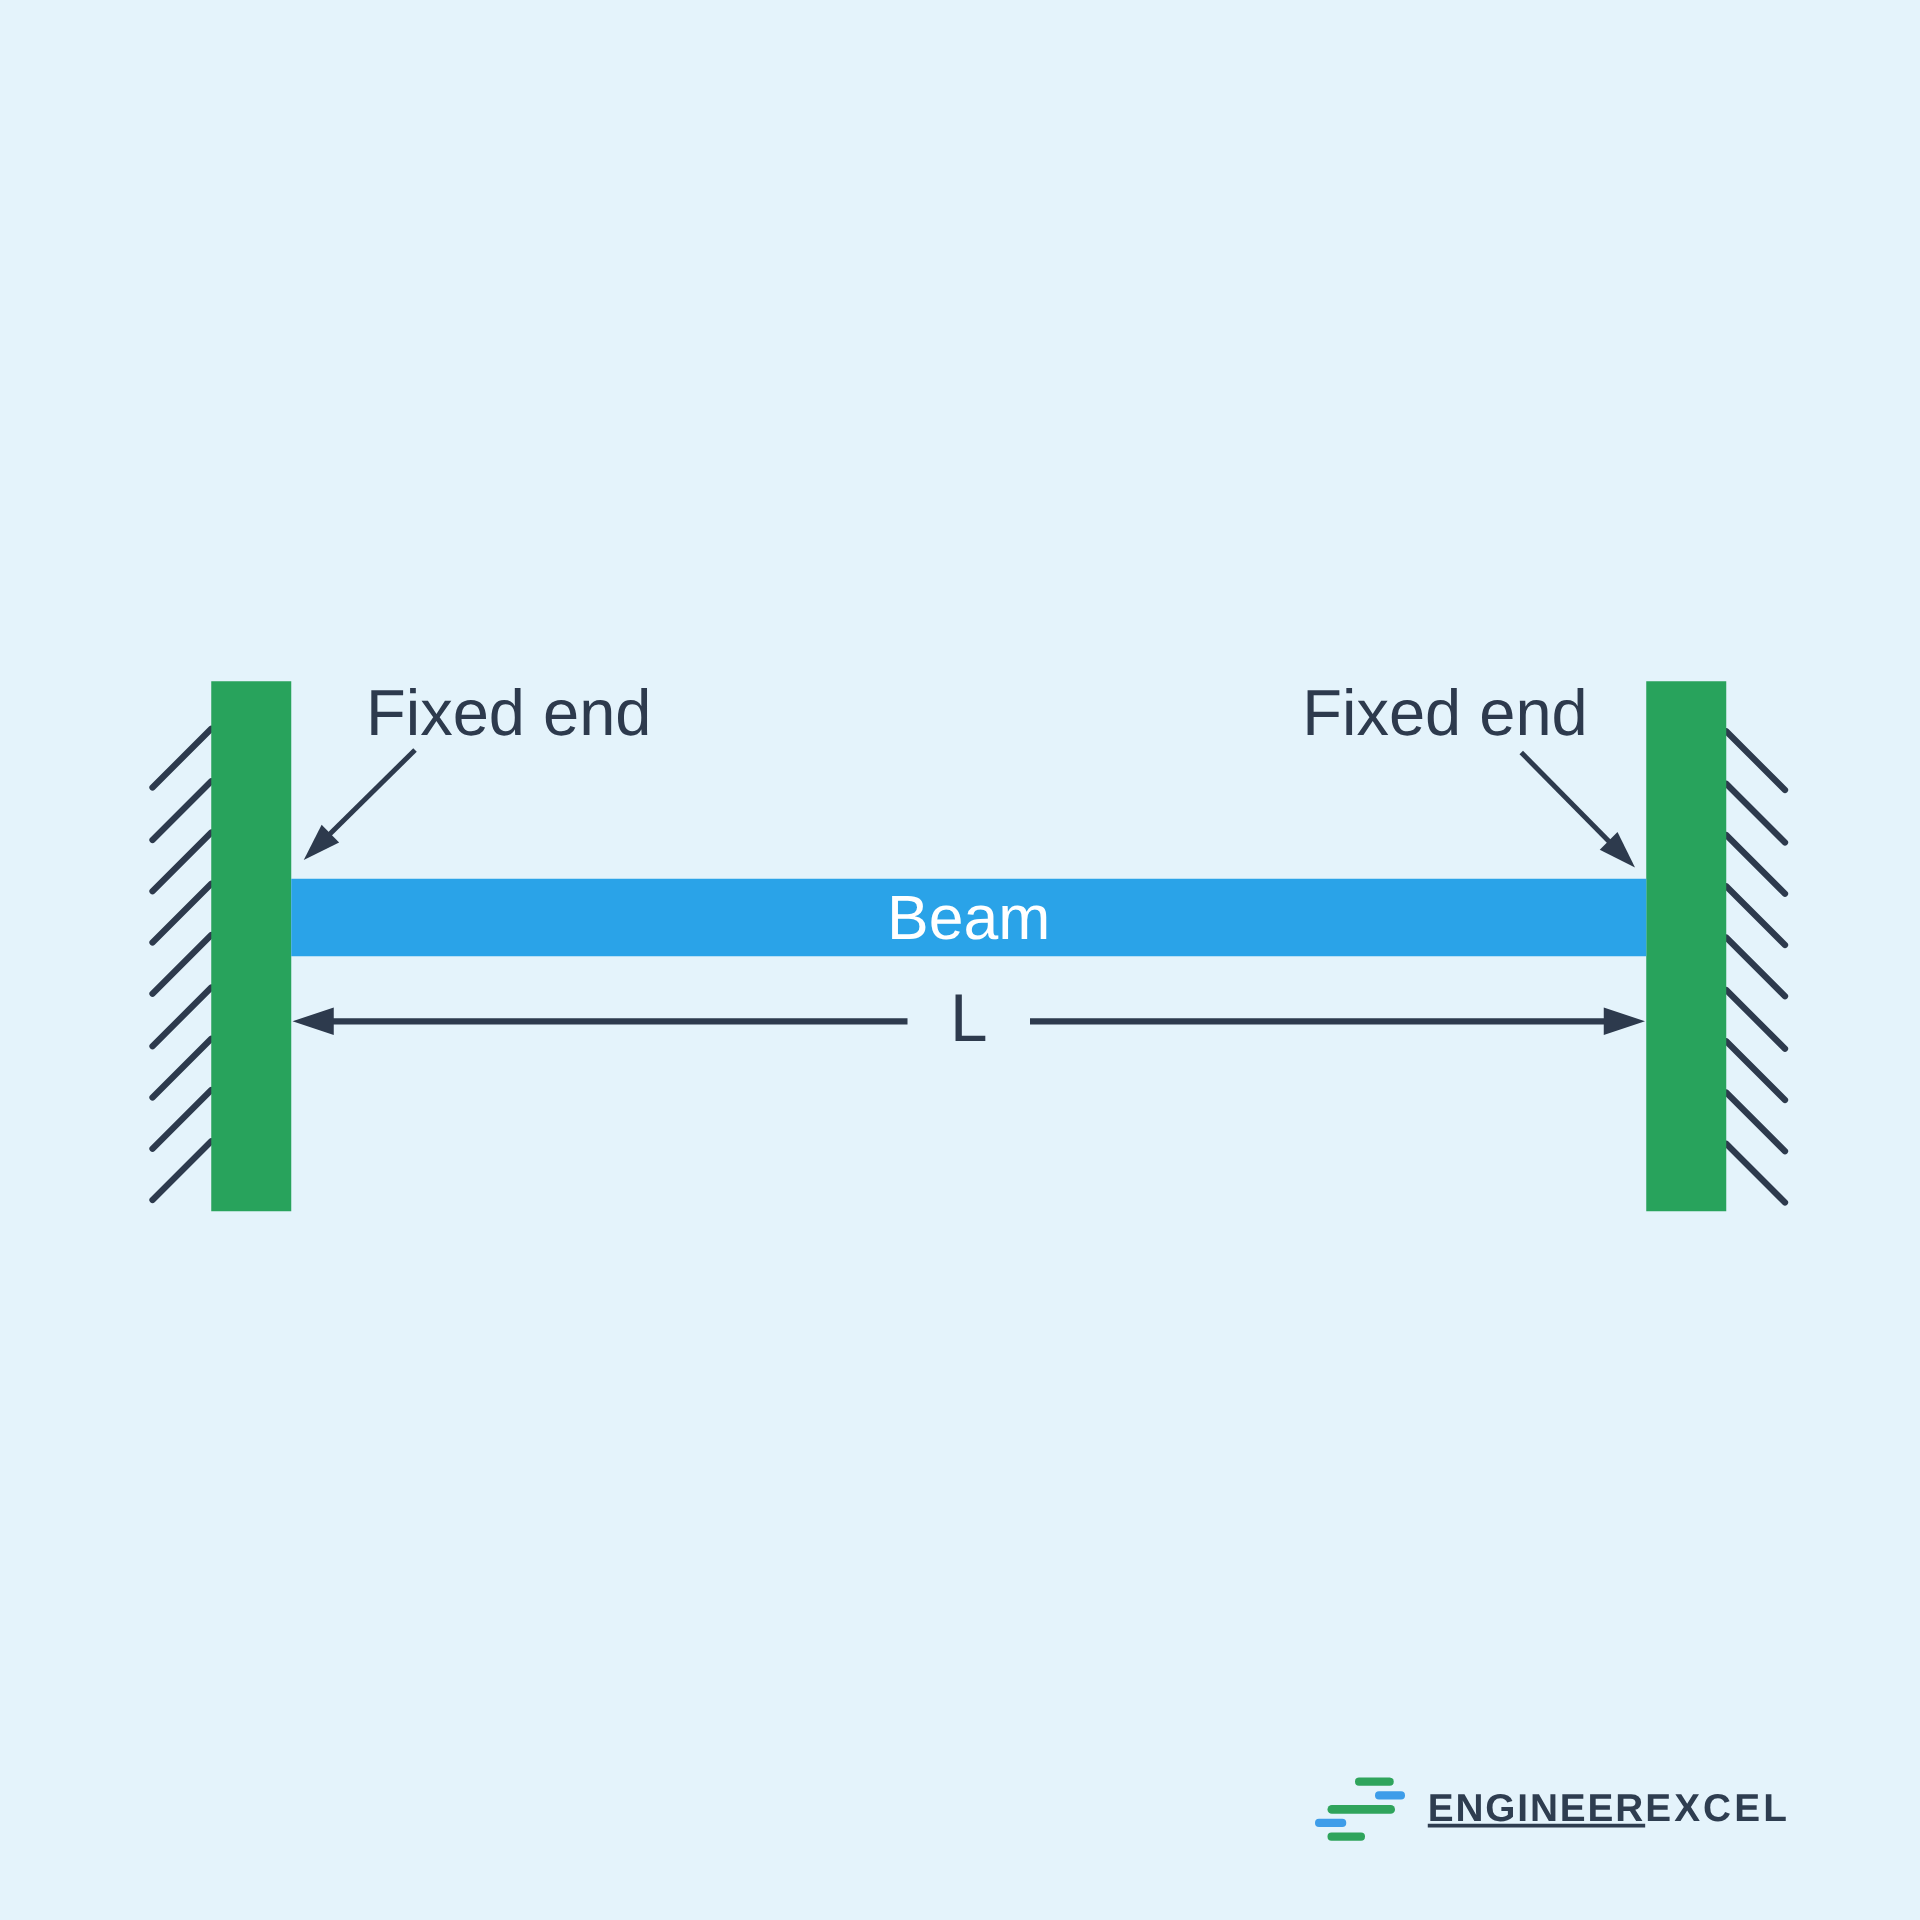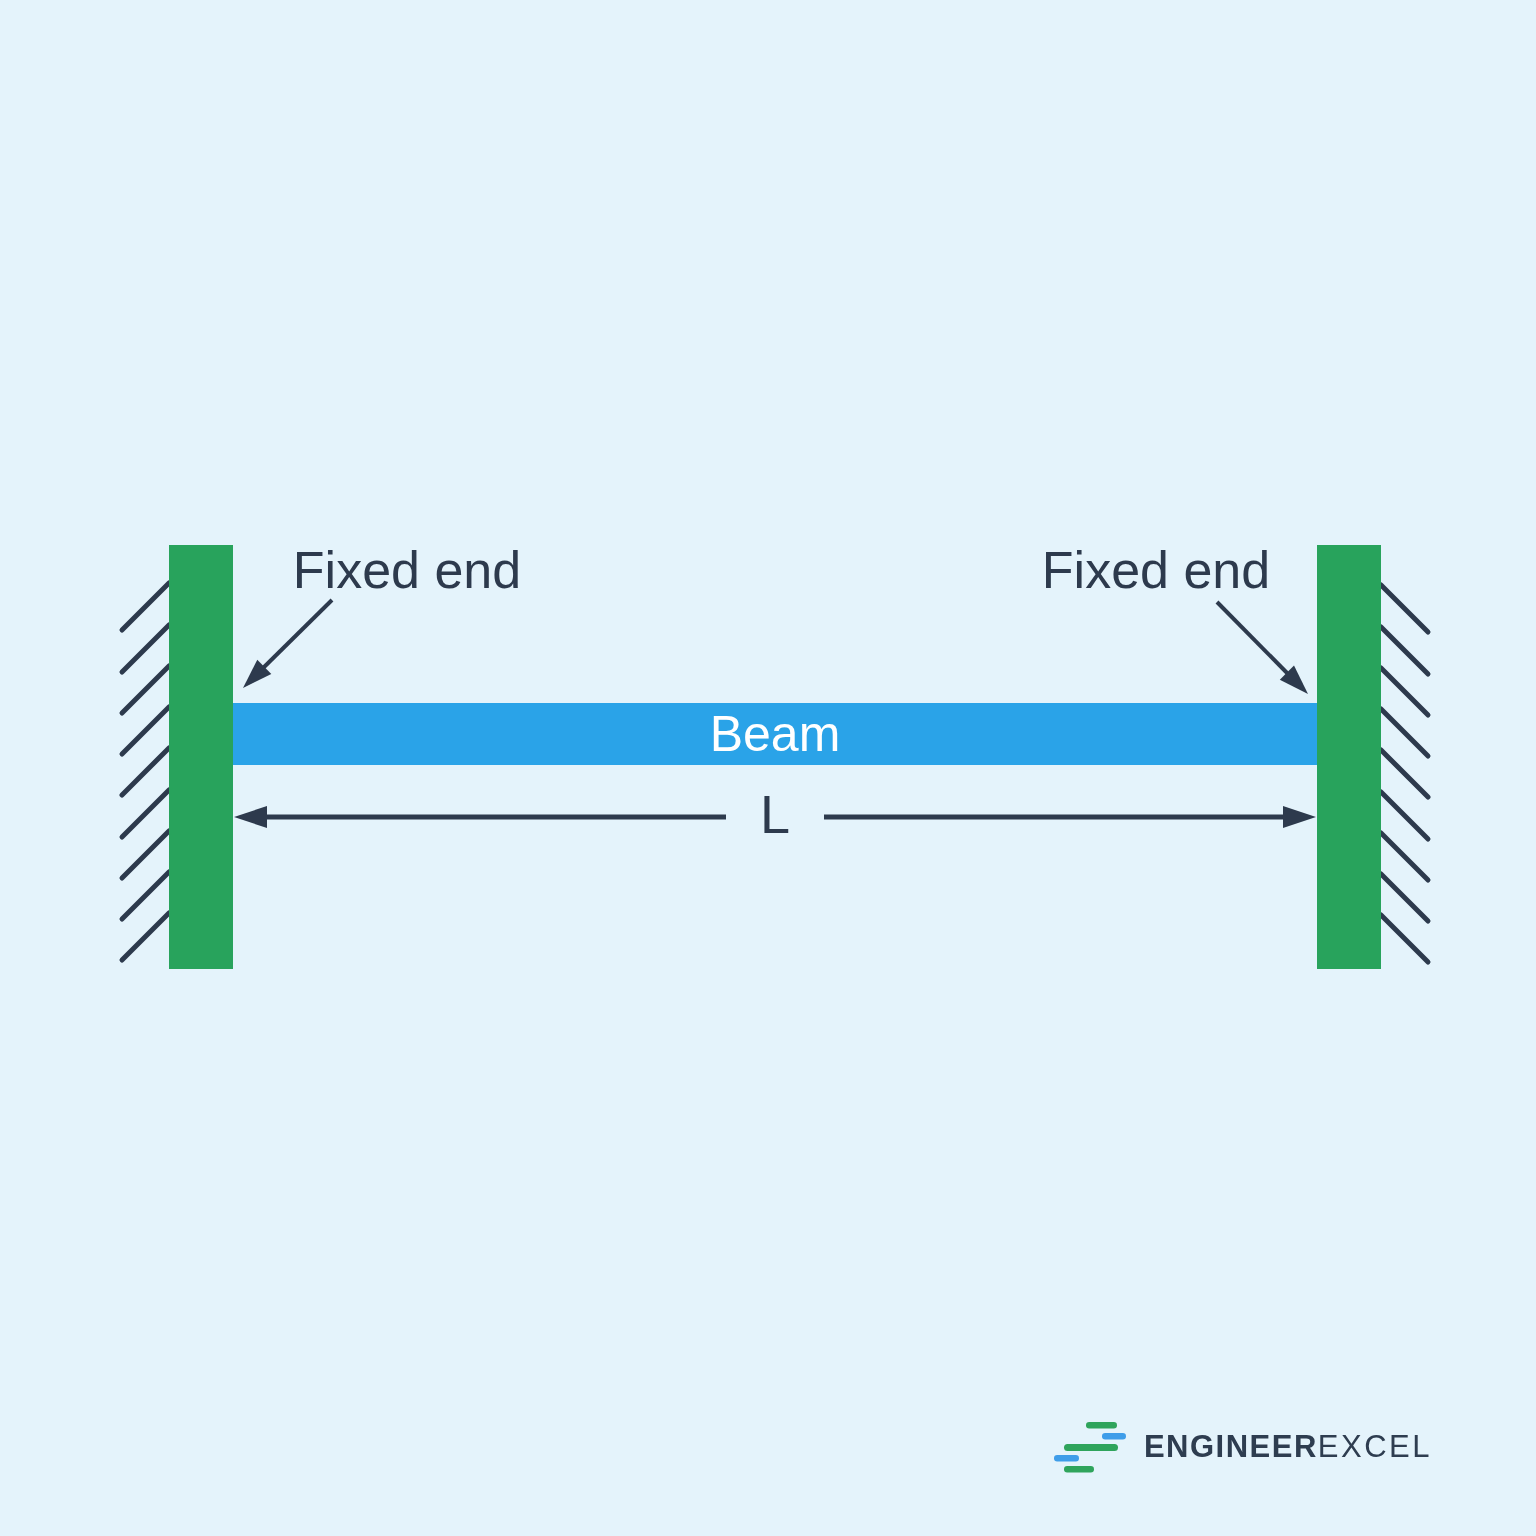--- a/index.html
+++ b/index.html
@@ -59,22 +59,22 @@
     display: flex;
     align-items: center;
     gap: 14px;
   }
   .logo-word {
     font-size: 31px;
     color: #2E3D50;
     letter-spacing: 1.5px;
     white-space: nowrap;
   }
-  .logo-word .bold { font-weight: bold; }
-  .logo-word .light { font-weight: normal; letter-spacing: 2.5px; margin-top: 31px; }
+  .logo-word .bold { font-weight: bold; text-decoration: underline; }
+  .logo-word .light { font-weight: bold; letter-spacing: 2.5px; margin-top: 31px; }
 </style>
 </head>
 <body>
 
 <div class="stage">
 
   <svg class="diagram" width="1536" height="1536" viewBox="0 0 1536 1536">
 
     <g>
       <line class="hatch" x1="169" y1="583" x2="122" y2="630"></line>

